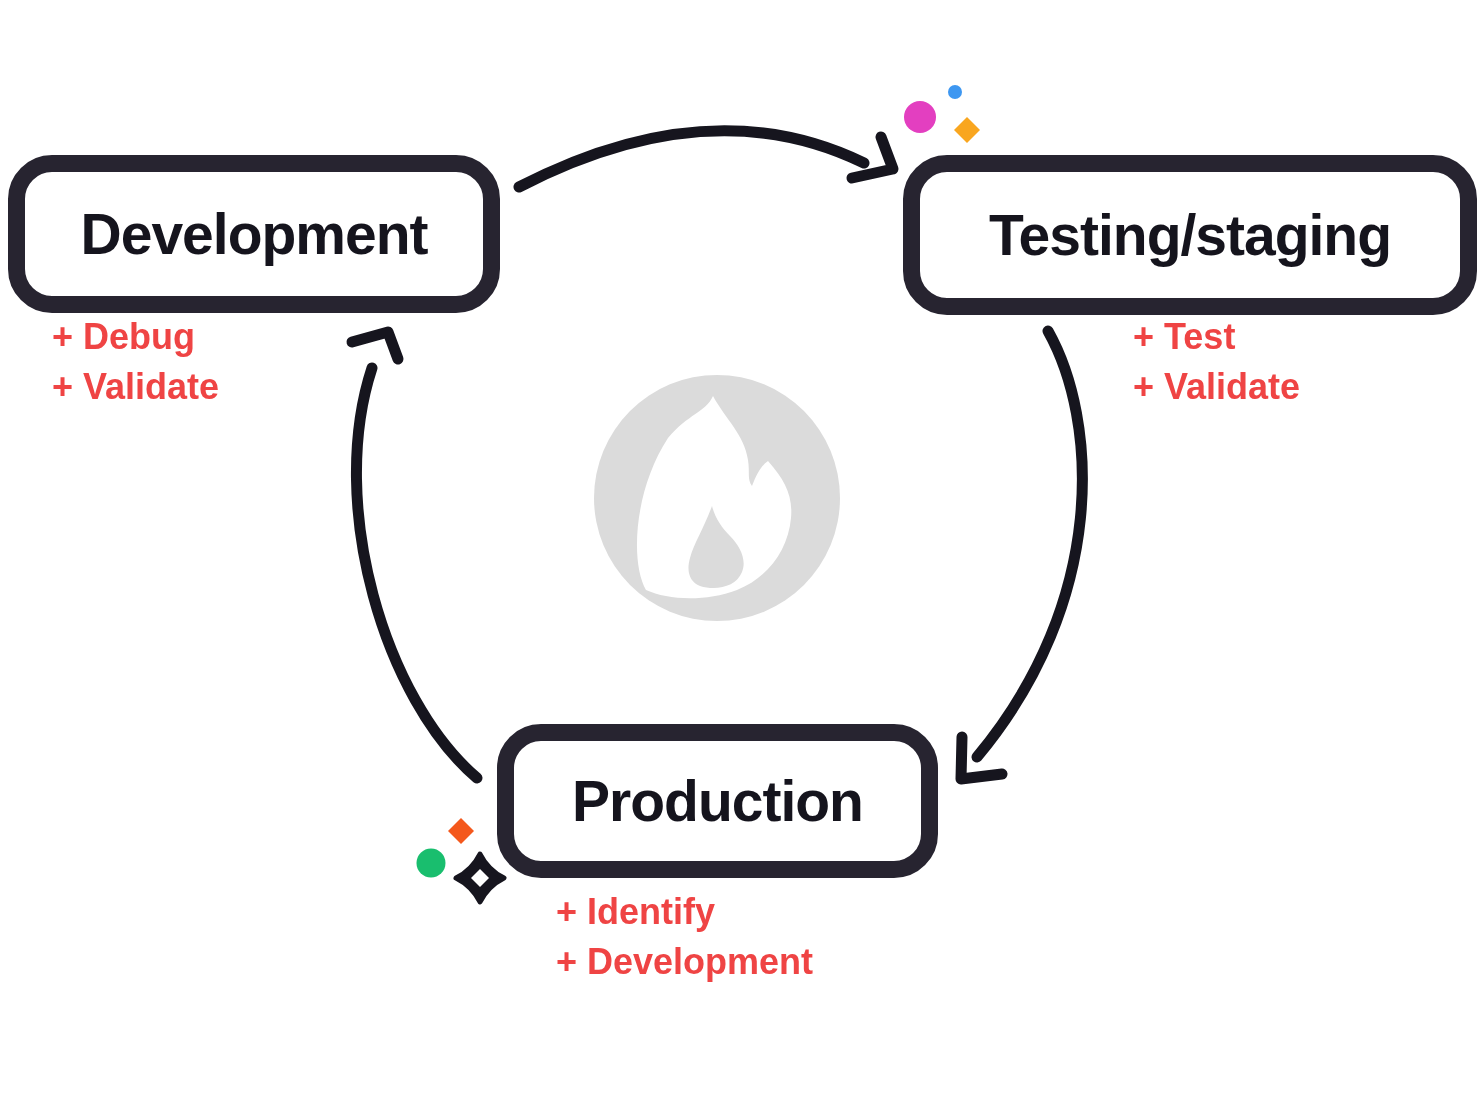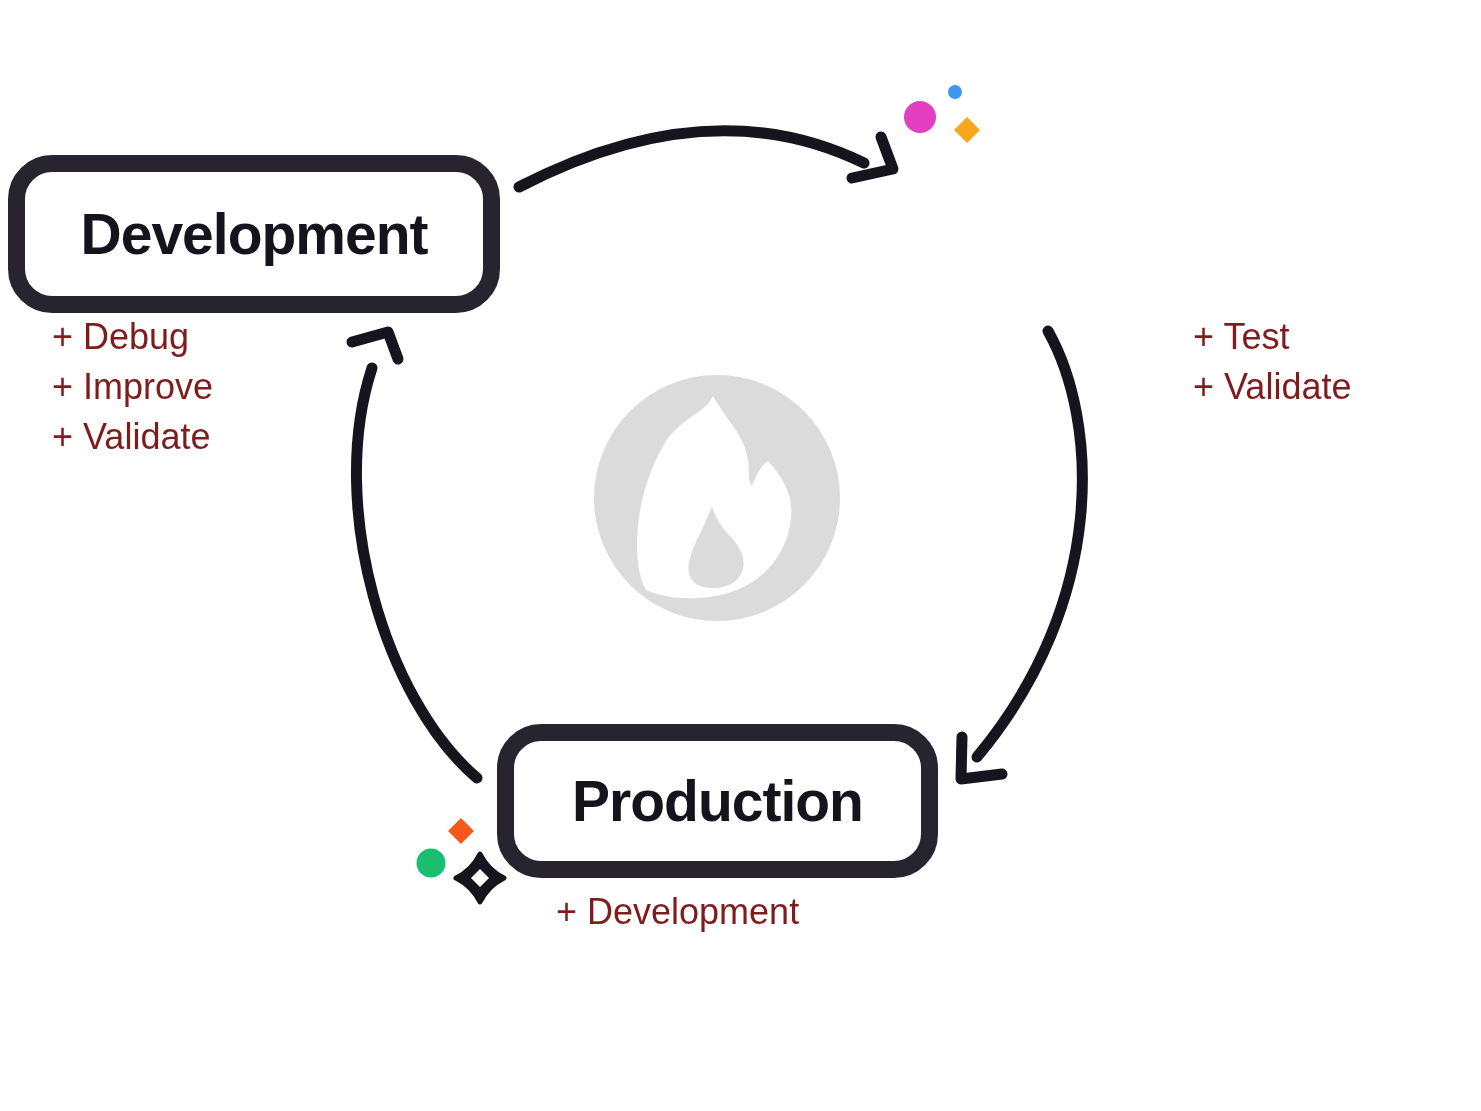--- a/index.html
+++ b/index.html
@@ -43,26 +43,26 @@
   .node-box.development  { left: 8px;   top: 155px; width: 492px; height: 158px; }
   .node-box.testing      { left: 903px; top: 155px; width: 574px; height: 160px; }
   .node-box.production   { left: 497px; top: 724px; width: 441px; height: 154px; text-align: right; }
   .bullets {
     position: absolute;
     margin: 0;
     padding: 0;
     list-style: none;
     font-size: 36px;
     line-height: 50px;
-    font-weight: 400;
-    color: #7f1d1d;
+    font-weight: 700;
+    color: #ef4444;
     white-space: nowrap;
   }
   .bullets.development { left: 52px;   top: 312px; }
-  .bullets.testing     { left: 1193px; top: 312px; }
+  .bullets.testing     { left: 1133px; top: 312px; }
   .bullets.production  { left: 556px;  top: 887px; }
 </style>
 </head>
 <body>
 
 <div class="canvas">
 
   <svg class="gfx-layer" viewBox="0 0 1481 1111" xmlns="http://www.w3.org/2000/svg">
 
     <g>
@@ -111,29 +111,32 @@
       <path d="M 480 854 Q 488 870 504 878 Q 488 886 480 902 Q 472 886 456 878 Q 472 870 480 854 Z" stroke-width="5" stroke-linejoin="round" fill="#16151e" stroke="#16151e"></path>
       <polygon points="480,869 489,878 480,887 471,878" fill="#ffffff"></polygon>
     </g>
   </svg>
 
   <section class="node-box development">
     <h2 class="node-title">Development</h2>
   </section>
   <ul class="bullets development">
     <li>+ Debug</li>
-    <li>+ Improve</li>
     <li>+ Validate</li>
   </ul>
 
+  <section class="node-box testing">
+    <h2 class="node-title">Testing/staging</h2>
+  </section>
   <ul class="bullets testing">
     <li>+ Test</li>
     <li>+ Validate</li>
   </ul>
 
   <section class="node-box production">
     <h2 class="node-title">Production</h2>
   </section>
   <ul class="bullets production">
+    <li>+ Identify</li>
     <li>+ Development</li>
   </ul>
 
 </div>
 
 </body></html>

